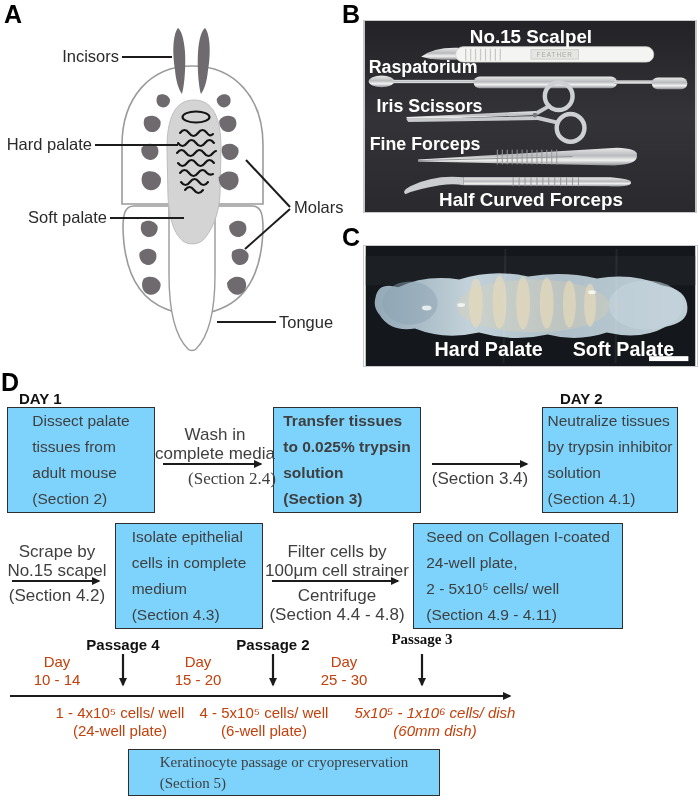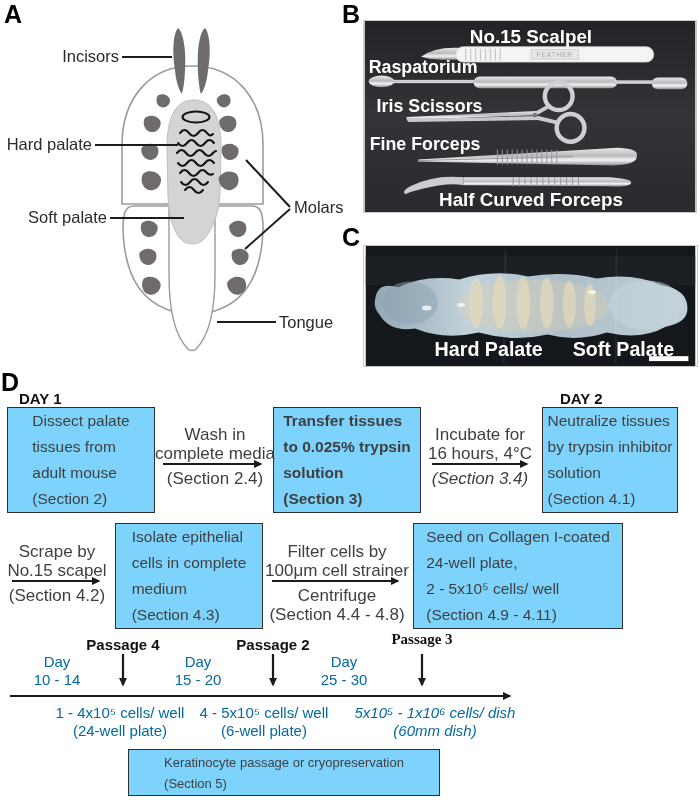--- a/index.html
+++ b/index.html
@@ -8,28 +8,28 @@
   .panel-letter { position:absolute; font-size:25px; font-weight:bold; color:#000; line-height:1; }
   svg { position:absolute; display:block; }
   .photo-frame { border:1px solid #c9c9c9; }
 
   
   .panelD { position:absolute; left:0; top:370px; width:700px; height:435px; }
   .panelD .overlay { left:0; top:0; }
   .dbox { position:absolute; border:1.5px solid #2e2e2e; background:#7dd3fc;
           display:flex; align-items:center; justify-content:center; text-align:left;
           font-size:15.5px; line-height:26px; color:#3f3f3f; white-space:pre-line; }
-  .kbox { line-height:21px; font-size:13px; }
+  .kbox { line-height:21px; font-size:15px;font-family:Liberation Serif, serif; }
   .dhead { position:absolute; font-weight:bold; font-size:15px; color:#111;
            text-align:left; white-space:pre-line; }
   .alabel { position:absolute; font-size:17px; color:#3f3f3f; text-align:center;
             line-height:19px; white-space:pre-line; }
   .plabel { position:absolute; font-weight:bold; font-size:15px; color:#111;
             text-align:center; white-space:pre-line; }
-  .daylabel, .celllabel { position:absolute; font-size:15px; color:#0369a1;
+  .daylabel, .celllabel { position:absolute; font-size:15px; color:#c2410c;
             text-align:center; line-height:18px; white-space:pre-line; }
   text { font-family:"Liberation Sans","DejaVu Sans",sans-serif; }
   .anno { font-size:16.5px; fill:#2a2a2a; }
   .photolabel { fill:#ffffff; font-weight:bold; }
 </style>
 </head>
 <body>
 
 <div class="page">
 
@@ -272,24 +272,22 @@
 cells in complete
 medium
 (Section 4.3)</div>
     <div class="dbox" style="left:413px; top:153px; width:210px; height:106px;">Seed on Collagen I-coated
 24-well plate,
 2 - 5x10⁵ cells/ well
 (Section 4.9 - 4.11)</div>
 
     <div class="alabel" style="left:143px; top:55px; width:144px;">Wash in
 complete media</div>
-    <div class="alabel" style="left:143px; top:99px; width:144px;">(Section 2.4)</div>
-    <div class="alabel" style="left:410px; top:55px; width:140px;">Incubate for
-16 hours, 4°C</div>
-    <div class="alabel" style="left:410px; top:99px; width:140px;font-style:italic;">(Section 3.4)</div>
+    <div class="alabel" style="left:160px; top:99px; width:144px;font-family:Liberation Serif, serif;">(Section 2.4)</div>
+    <div class="alabel" style="left:410px; top:99px; width:140px;">(Section 3.4)</div>
     <div class="alabel" style="left:-3px; top:172px; width:120px;">Scrape by
 No.15 scapel</div>
     <div class="alabel" style="left:-3px; top:216px; width:120px;">(Section 4.2)</div>
     <div class="alabel" style="left:257px; top:172px; width:160px;">Filter cells by
 100μm cell strainer</div>
     <div class="alabel" style="left:257px; top:216px; width:160px;">Centrifuge
 (Section 4.4 - 4.8)</div>
 
     <div class="plabel" style="left:78px; top:266px; width:90px;">Passage 4</div>
     <div class="plabel" style="left:228px; top:266px; width:90px;text-align:center;">Passage 2</div>

